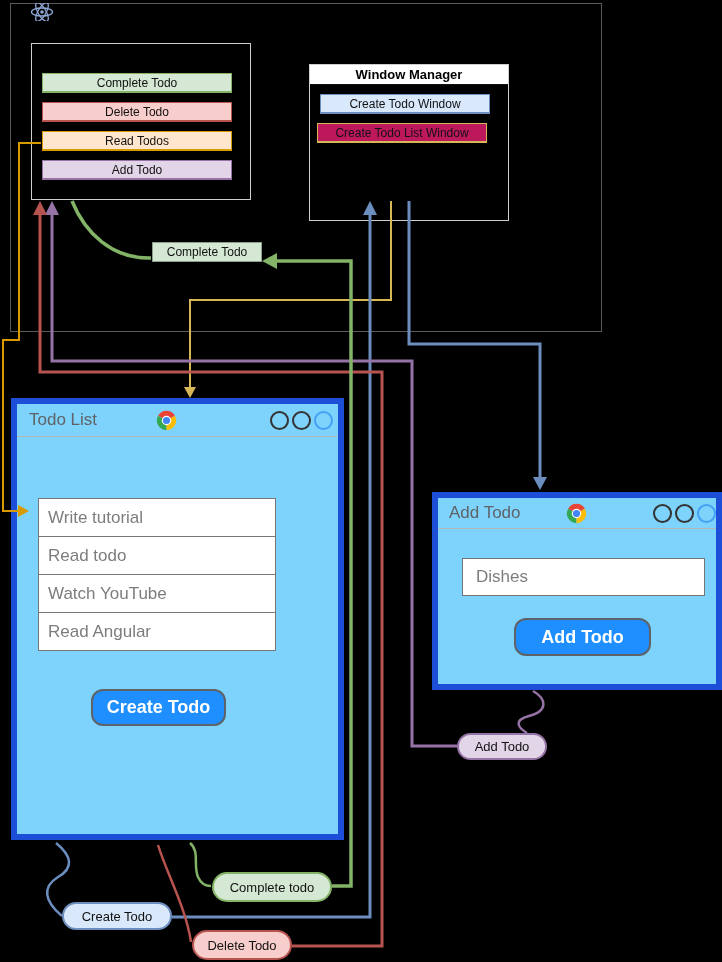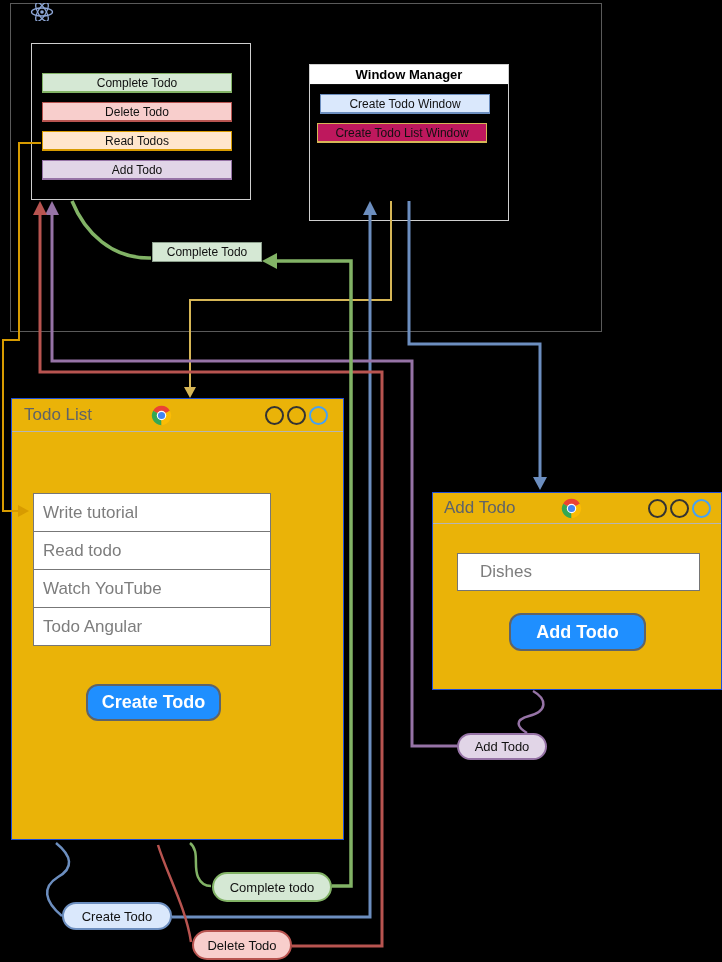--- a/index.html
+++ b/index.html
@@ -24,37 +24,37 @@
   .c-red   {background:#f8cecc;border-color:#b85450;}
   .c-orange{background:#ffe6cc;border-color:#d79b00;}
   .c-purple{background:#e1d5e7;border-color:#9673a6;}
   .c-blue  {background:#dae8fc;border-color:#6c8ebf;}
   .c-yellow{background:#be185d;border-color:#d6b656;}
 
   .ipc-label{position:absolute;left:152px;top:242px;width:110px;height:20px;background:#d5e8d4;border:1px solid #8b9e8b;
              display:flex;align-items:center;justify-content:center;font-size:12px;color:#111;}
 
   
-  .win{position:absolute;background:#eab308;border:1px solid #1d4ed8;}
+  .win{position:absolute;background:#7dd3fc;border:6px solid #1d4ed8;}
   .tl-win{left:11px;top:398px;width:333px;height:442px;}
   .at-win{left:432px;top:492px;width:290px;height:198px;}
   .titlebar{position:relative;width:100%;border-bottom:1px solid #b5b5b5;}
   .tl-win .titlebar{height:33px;}
   .at-win .titlebar{height:31px;}
   .win-title{position:absolute;left:12px;top:50%;transform:translateY(-50%);font-size:17px;color:#5f6368;}
   .chrome-ic{position:absolute;width:21px;height:21px;}
   .ctl{position:absolute;width:19px;height:19px;border-radius:50%;border:2px solid #333;background:transparent;}
   .ctl.blue{border-color:#45a1f5;}
 
   .todo-row{position:absolute;left:21px;width:238px;height:39px;border:1px solid #777;background:#fff;
             display:flex;align-items:center;padding-left:9px;font-size:17px;color:#7d7d7d;}
   .primary-btn{position:absolute;background:#1f8fff;border:2px solid #5f6368;border-radius:12px;color:#fff;
                font-weight:bold;font-size:18px;display:flex;align-items:center;justify-content:center;cursor:pointer;}
   .dish-input{position:absolute;left:24px;top:60px;width:243px;height:38px;border:1px solid #757575;
-              font-size:17px;color:#444;padding-left:22px;outline:none;}
+              font-size:17px;color:#444;padding-left:13px;outline:none;}
   .dish-input::placeholder{color:#7d7d7d;opacity:1;}
 
   
   .pill{position:absolute;border-width:2px;border-style:solid;border-radius:15px;
         display:flex;align-items:center;justify-content:center;font-size:13px;color:#111;}
 
   
   #wires{position:absolute;left:0;top:0;width:722px;height:962px;pointer-events:none;z-index:20;}
 </style>
 </head>
@@ -97,21 +97,21 @@
         <circle cx="12" cy="12" r="5.4" fill="#fff"></circle>
         <circle cx="12" cy="12" r="4.1" fill="#4285f4"></circle>
       </svg>
       <div class="ctl" style="left:253px;top:7px;"></div>
       <div class="ctl" style="left:275px;top:7px;"></div>
       <div class="ctl blue" style="left:297px;top:7px;"></div>
     </div>
     <div class="todo-row" style="top:94px;">Write tutorial</div>
     <div class="todo-row" style="top:132px;">Read todo</div>
     <div class="todo-row" style="top:170px;">Watch YouTube</div>
-    <div class="todo-row" style="top:208px;">Todo Angular</div>
+    <div class="todo-row" style="top:208px;">Read Angular</div>
     <div class="primary-btn" style="left:74px;top:285px;width:135px;height:37px;">Create Todo</div>
   </div>
 
   <div class="win at-win">
     <div class="titlebar">
       <span class="win-title" style="left:11px;">Add Todo</span>
       <svg class="chrome-ic" style="left:128px;top:5px;" viewBox="0 0 24 24">
         <path d="M12 12 L2.47 6.5 A11 11 0 0 1 21.53 6.5 Z" fill="#ea4335"></path>
         <path d="M12 12 L2.47 6.5 A11 11 0 0 0 12 23 Z" fill="#34a853"></path>
         <path d="M12 12 L12 23 A11 11 0 0 0 21.53 6.5 Z" fill="#fbbc05"></path>

